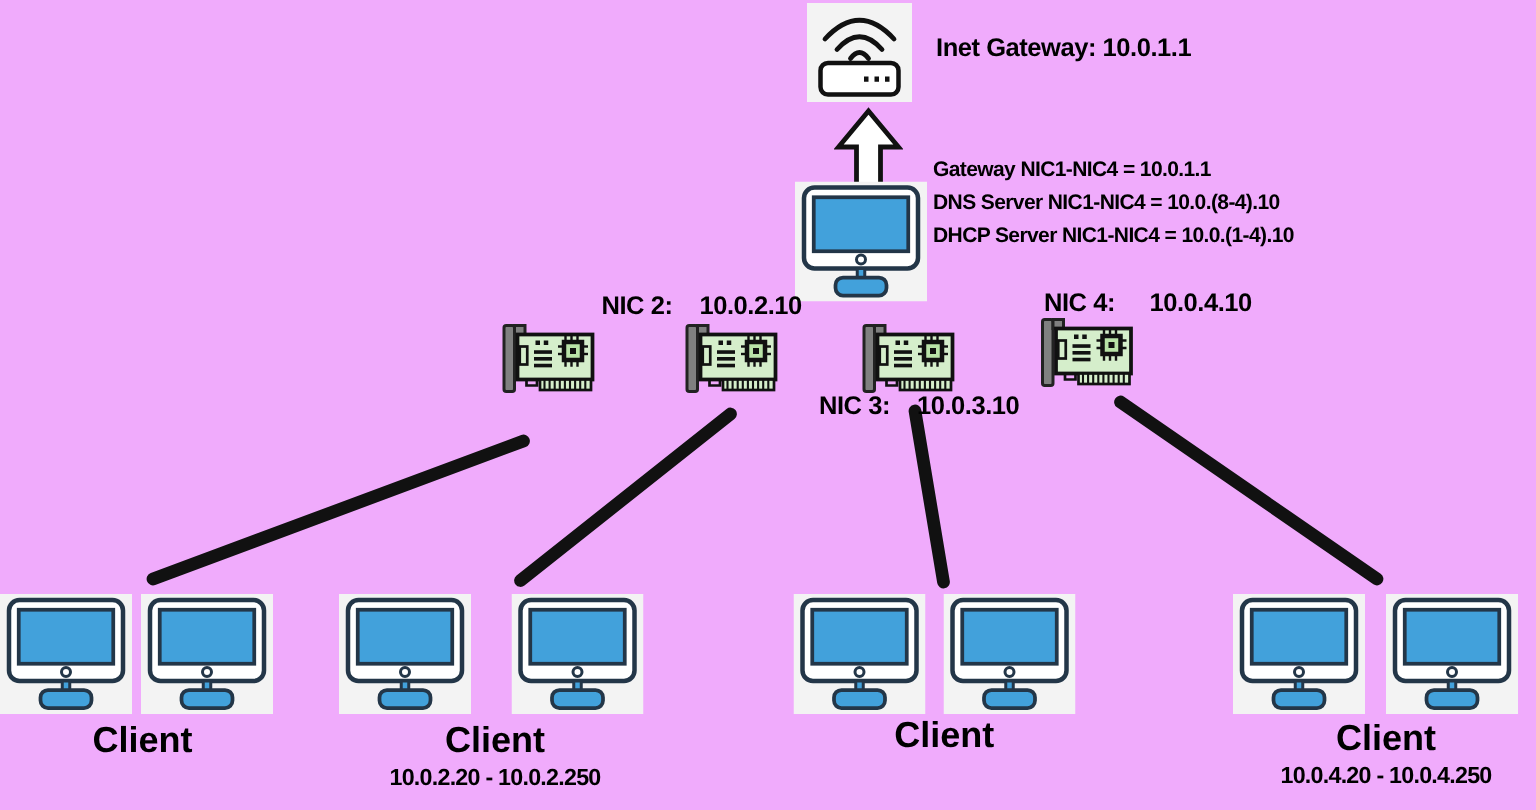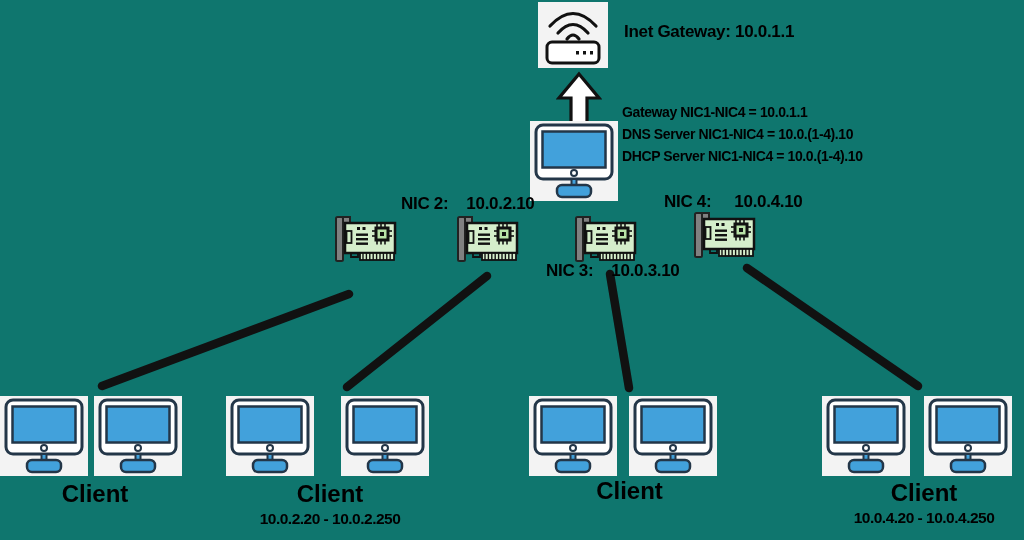--- a/index.html
+++ b/index.html
@@ -1,21 +1,21 @@
 <!DOCTYPE html>
 <html style="--screen-blue: #42a1db; --monitor-border: #233648; --nic-green: #d5eecb; --nic-chip-green: #b9e3a8; --bracket-gray: #808080; --icon-bg: #f3f3f3; --line-color: #111111; --text-color: #000000;"><head>
 <meta charset="utf-8">
 <style>
   html, body { margin: 0; padding: 0; background: #ffffff; }
   body { font-family: "Liberation Sans", "DejaVu Sans", sans-serif; }
   .canvas {
     position: relative;
     width: 1024px;
     height: 540px;
-    background: #0f766e;
+    background: #f0abfc;
     overflow: hidden;
     font-weight: bold;
     color: var(--text-color, #000);
   }
   .icon-box { position: absolute; line-height: 0; }
   .lines-overlay { position: absolute; left: 0; top: 0; }
   .inet-label {
     position: absolute; left: 624px; top: 22px;
     font-size: 17px; letter-spacing: -0.3px; white-space: nowrap;
   }
@@ -124,21 +124,21 @@
       </svg>
   </div>
 
   <div class="icon-box" style="left:530px; top:121px;">
     <svg width="88" height="80">
         <use href="#sym-monitor"></use>
       </svg>
   </div>
   <div class="server-notes">
     <div>Gateway NIC1-NIC4 = 10.0.1.1</div>
-    <div>DNS Server NIC1-NIC4 = 10.0.(1-4).10</div>
+    <div>DNS Server NIC1-NIC4 = 10.0.(8-4).10</div>
     <div>DHCP Server NIC1-NIC4 = 10.0.(1-4).10</div>
   </div>
 
   <div class="icon-box" style="left:332px; top:214px;">
     <svg width="66" height="50">
         <use href="#sym-nic"></use>
       </svg>
   </div>
   <div class="icon-box" style="left:454px; top:214px;">
     <svg width="66" height="50">
@@ -157,21 +157,21 @@
   </div>
 
   <div class="nic-label" style="left:401px; top:194px;">
     <span>NIC 2:</span>
     <span>10.0.2.10</span>
   </div>
   <div class="nic-label" style="left:546px; top:261px;align-items:center;">
     <span>NIC 3:</span>
     <span>10.0.3.10</span>
   </div>
-  <div class="nic-label" style="left:664px; top:192px;gap:23px;">
+  <div class="nic-label" style="left:696px; top:192px;gap:23px;">
     <span>NIC 4:</span>
     <span>10.0.4.10</span>
   </div>
 
   <div class="icon-box" style="left:0px; top:396px;">
     <svg width="88" height="80">
         <use href="#sym-monitor"></use>
       </svg>
   </div>
   <div class="icon-box" style="left:94px; top:396px;">

